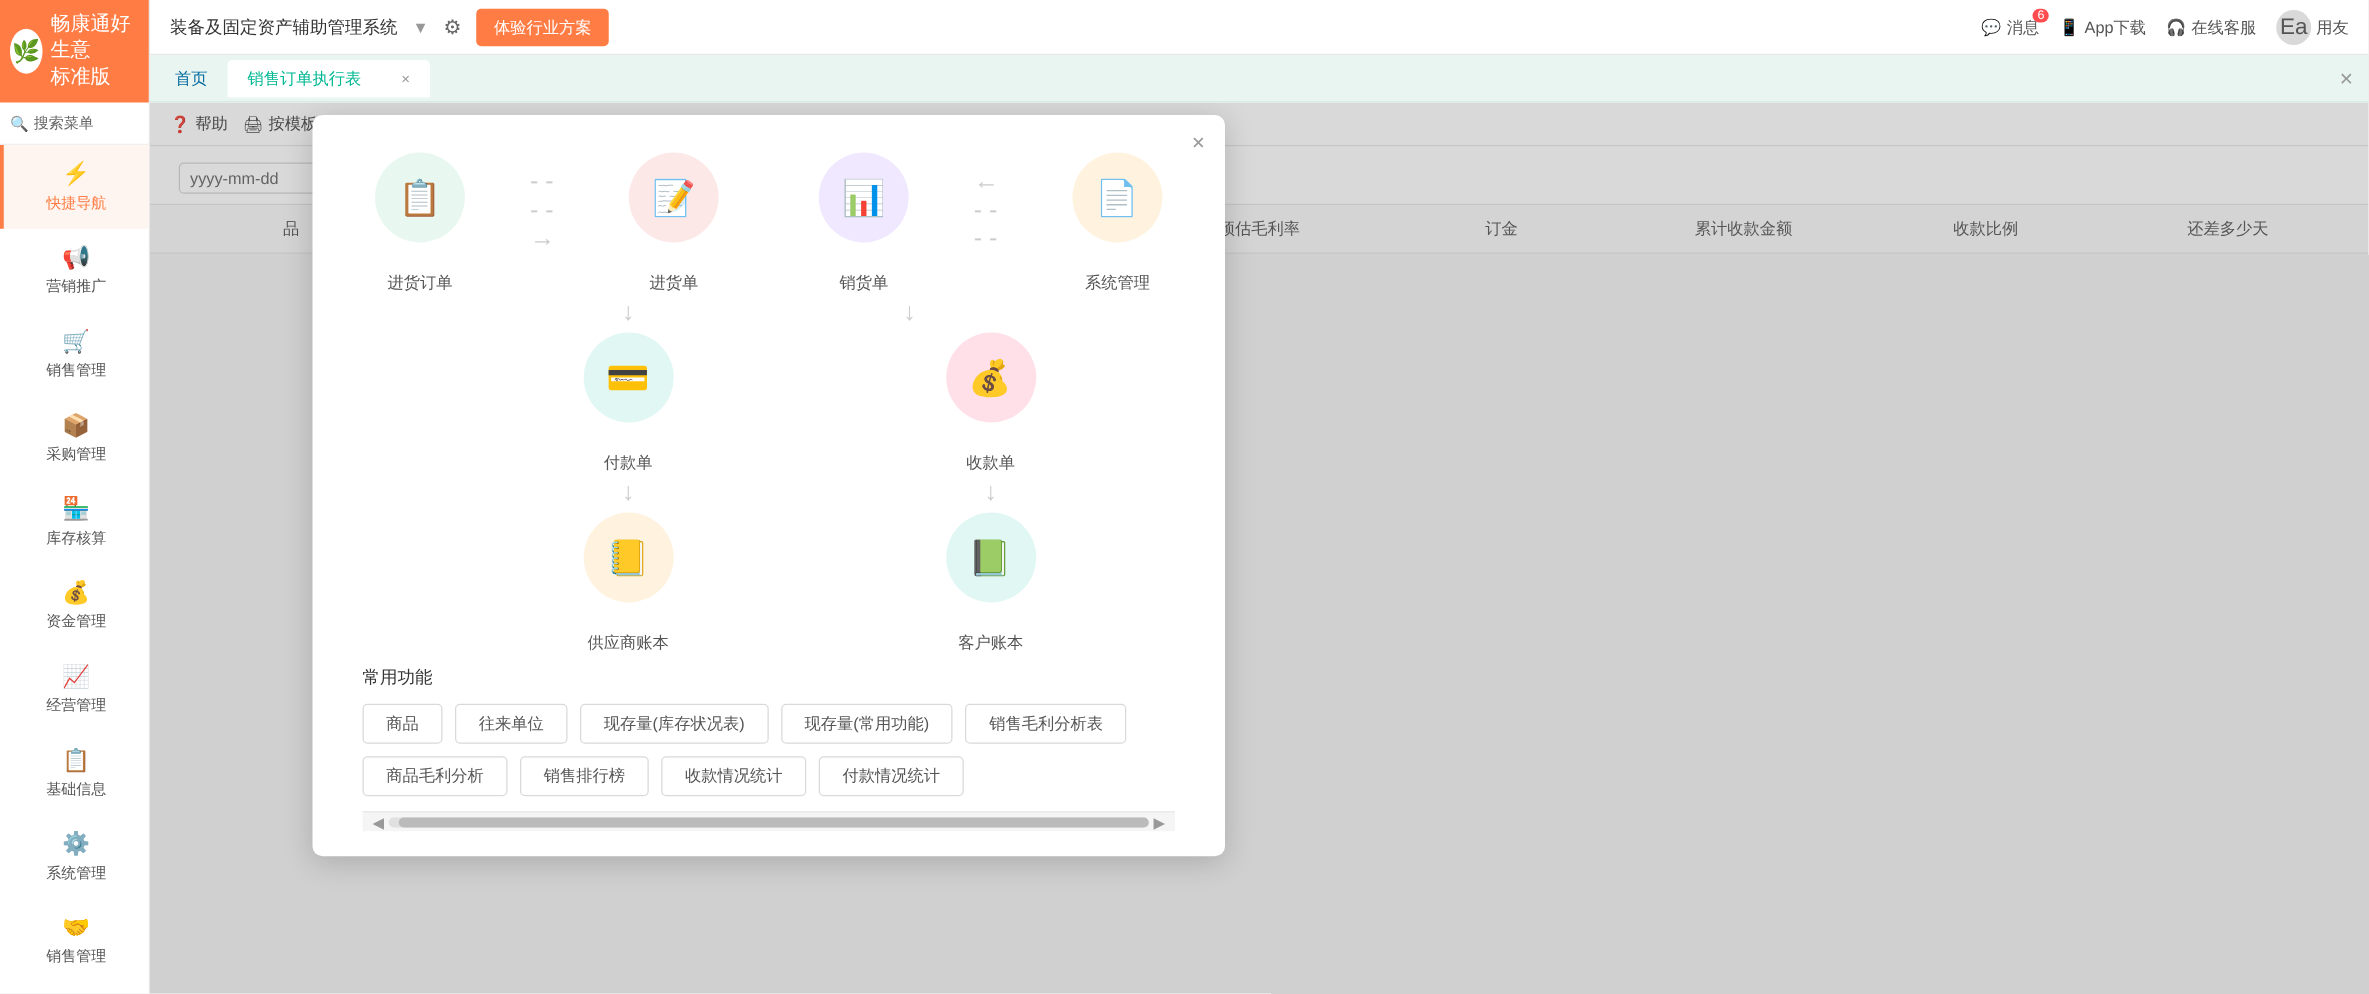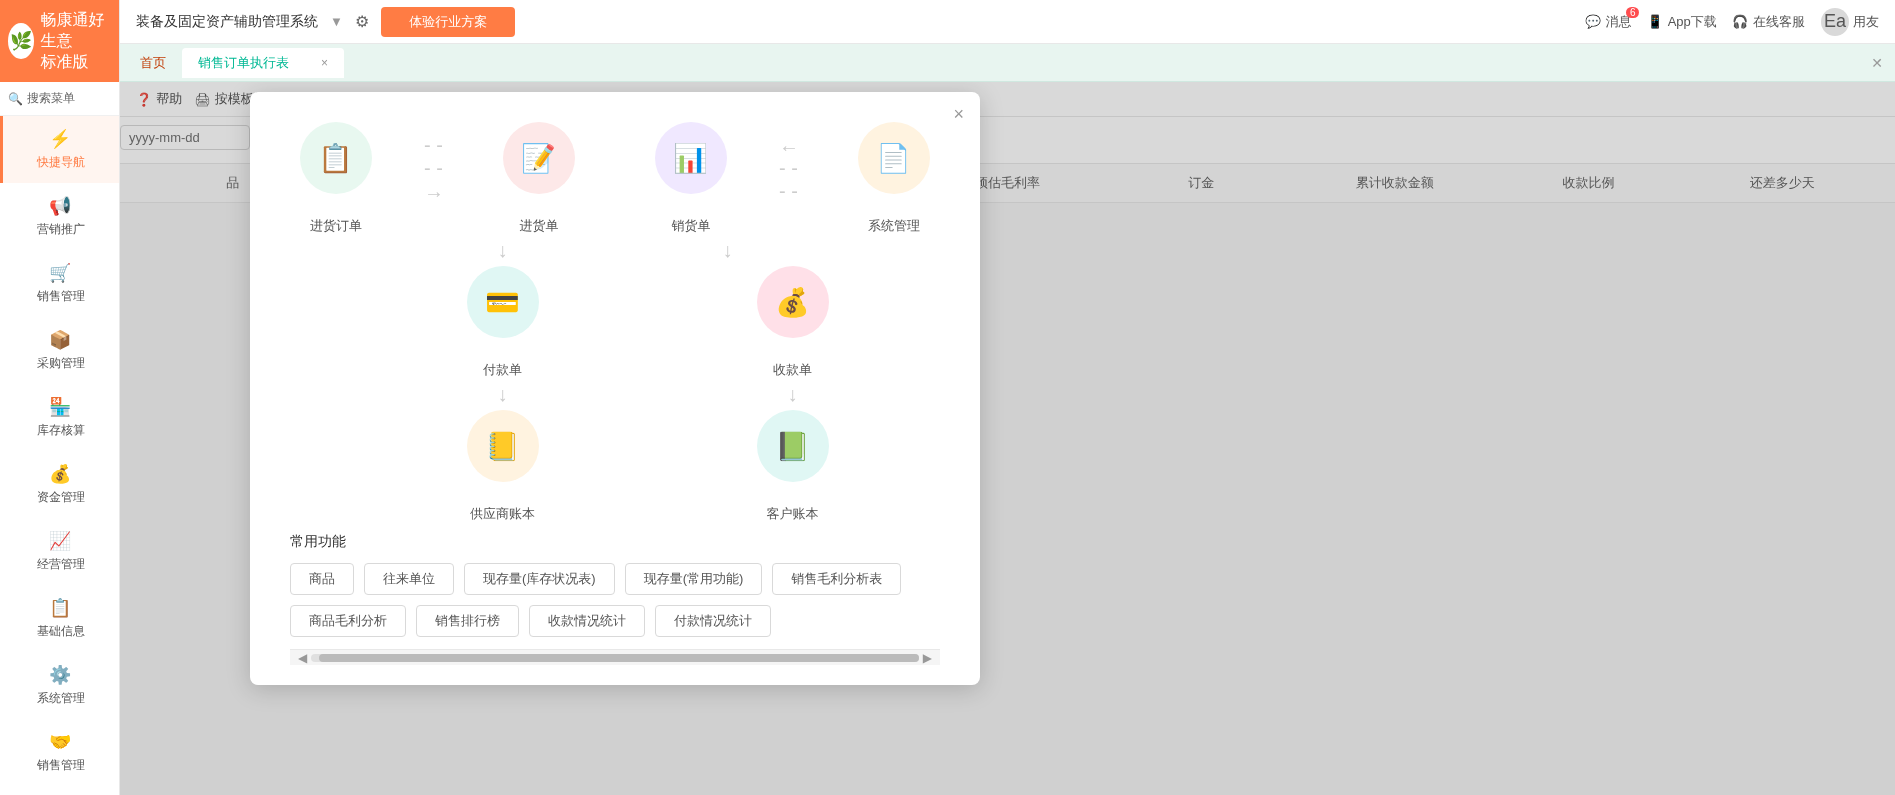--- a/index.html
+++ b/index.html
@@ -20,43 +20,43 @@
     .nav-icon { font-size: 18px; }
 
     
     .main { flex: 1; display: flex; flex-direction: column; overflow: hidden; }
 
     
     .top-bar { height: 44px; background: #fff; border-bottom: 1px solid #e8e8e8; display: flex; align-items: center; padding: 0 16px; gap: 12px; }
     .system-title { font-size: 14px; color: #333; font-weight: 500; }
     .top-bar-dropdown { color: #999; cursor: pointer; }
     .top-bar-settings { color: #666; cursor: pointer; font-size: 16px; }
-    .experience-btn { background: #ff7c44; color: #fff; border: none; padding: 6px 28px; border-radius: 4px; cursor: pointer; font-size: 13px; }
+    .experience-btn { background: #ff7c44; color: #fff; border: none; padding: 6px 14px; border-radius: 4px; cursor: pointer; font-size: 13px; }
     .top-bar-right { margin-left: auto; display: flex; align-items: center; gap: 16px; }
     .top-bar-right-item { display: flex; align-items: center; gap: 4px; color: #555; font-size: 13px; cursor: pointer; position: relative; }
     .badge { background: #ff4d4f; color: #fff; border-radius: 10px; font-size: 10px; padding: 0 4px; position: absolute; top: -6px; right: -8px; }
     .user-avatar { width: 28px; height: 28px; background: #d9d9d9; border-radius: 50%; display: flex; align-items: center; justify-content: center; font-size: 18px; }
 
     
     .tabs-bar { height: 38px; background: #e8f5f0; display: flex; align-items: center; padding: 0 4px; border-bottom: 1px solid #d0e8e0; }
     .tab { padding: 6px 16px; cursor: pointer; font-size: 13px; color: #555; border-radius: 4px 4px 0 0; display: flex; align-items: center; gap: 6px; }
-    .tab.home { color: #c2410c; }
+    .tab.home { color: #0369a1; }
     .tab.active { background: #fff; color: #00b894; font-weight: 500; gap: 32px; }
     .tab-close { color: #999; font-size: 12px; cursor: pointer; }
     .tab-close-main { margin-left: auto; margin-right: 8px; color: #999; cursor: pointer; font-size: 14px; }
 
     
     .content-area { flex: 1; position: relative; background: #f5f5f5; overflow: hidden; }
 
     
     .content-toolbar { background: #fff; padding: 8px 16px; display: flex; align-items: center; gap: 12px; border-bottom: 1px solid #e8e8e8; }
     .toolbar-btn { display: flex; align-items: center; gap: 4px; color: #555; cursor: pointer; font-size: 13px; }
 
     
-    .filter-bar { background: #fff; padding: 8px 0; display: flex; align-items: flex-start; gap: 12px; border-bottom: 1px solid #e8e8e8; flex-wrap: wrap; }
+    .filter-bar { background: #fff; padding: 8px 23px; display: flex; align-items: flex-end; gap: 12px; border-bottom: 1px solid #e8e8e8; flex-wrap: wrap; }
     .filter-input { border: 1px solid #d9d9d9; border-radius: 4px; padding: 4px 8px; font-size: 13px; width: 130px; color: #999; }
     .filter-select { border: 1px solid #d9d9d9; border-radius: 4px; padding: 4px 8px; font-size: 13px; width: 120px; }
     .filter-date { display: flex; align-items: center; gap: 4px; }
     .query-btn { background: #ff7c44; color: #fff; border: none; padding: 5px 16px; border-radius: 4px; cursor: pointer; font-size: 13px; }
     .settings-btn { background: #fff; color: #555; border: 1px solid #d9d9d9; padding: 5px 12px; border-radius: 4px; cursor: pointer; font-size: 13px; }
     .more-filter { color: #00b894; cursor: pointer; font-size: 13px; white-space: nowrap; }
 
     
     .table-area { background: #fff; flex: 1; }
     .table-header { display: flex; background: #fafafa; border-bottom: 1px solid #e8e8e8; padding: 10px 16px; }

